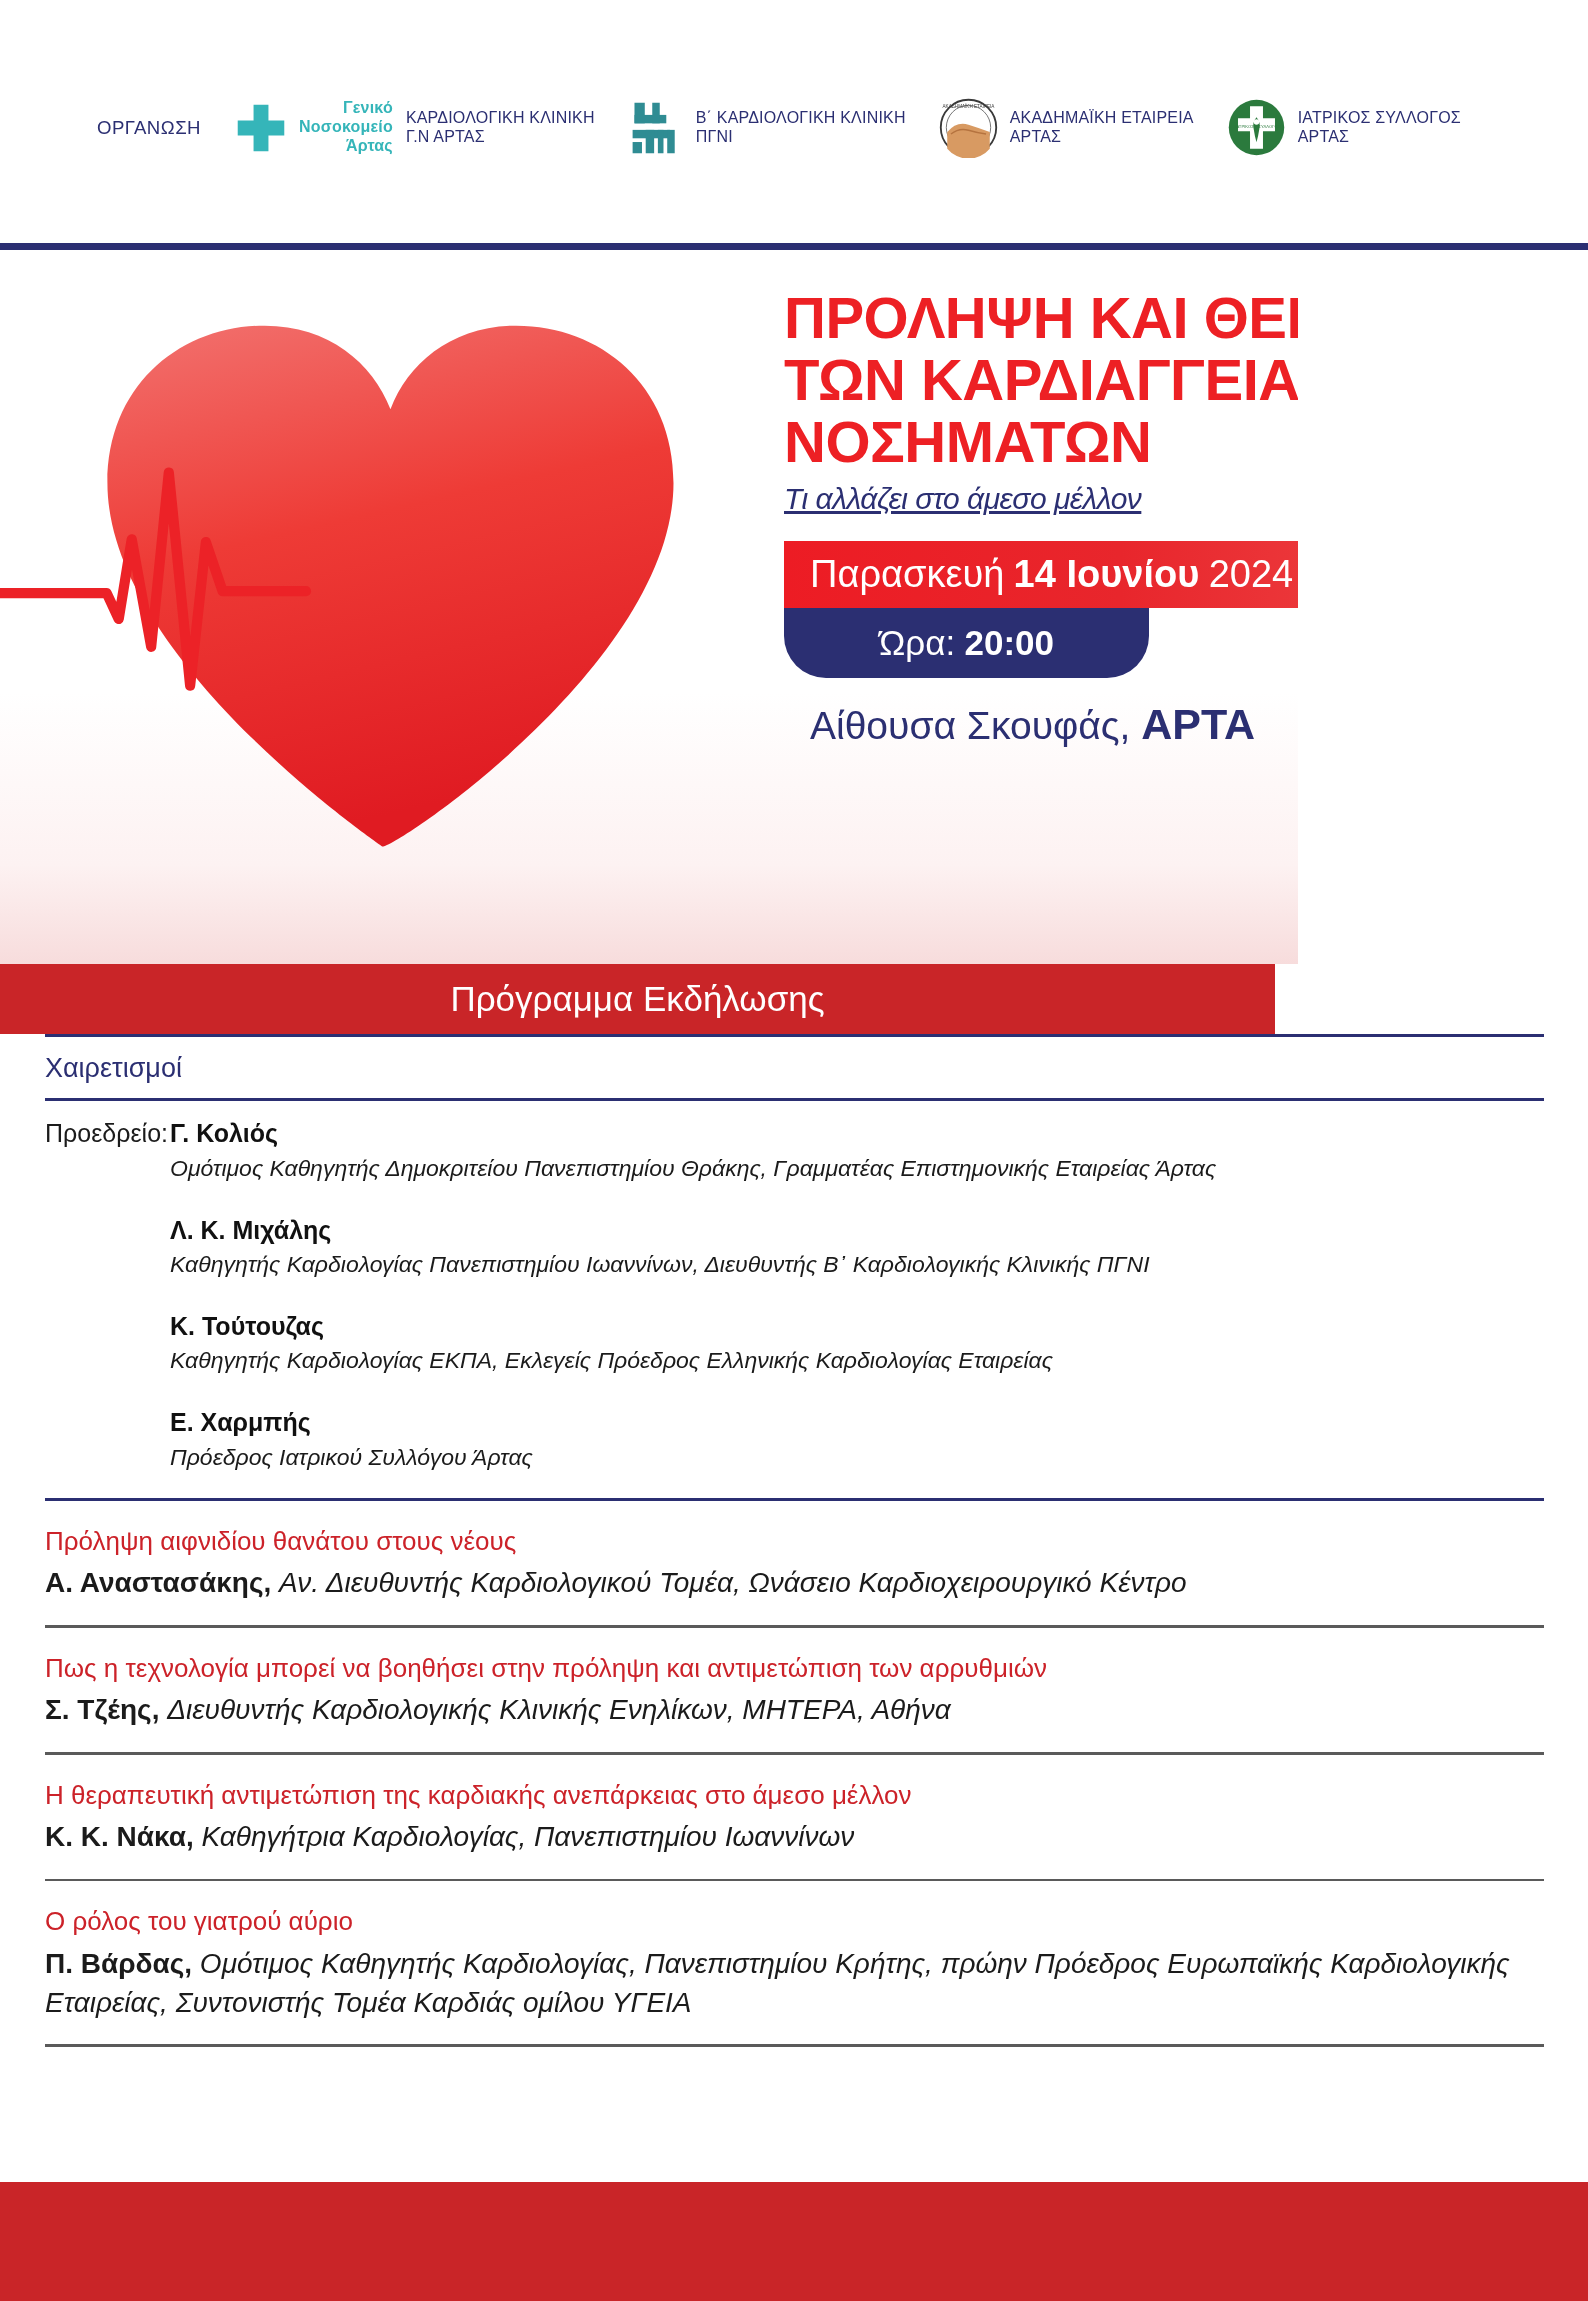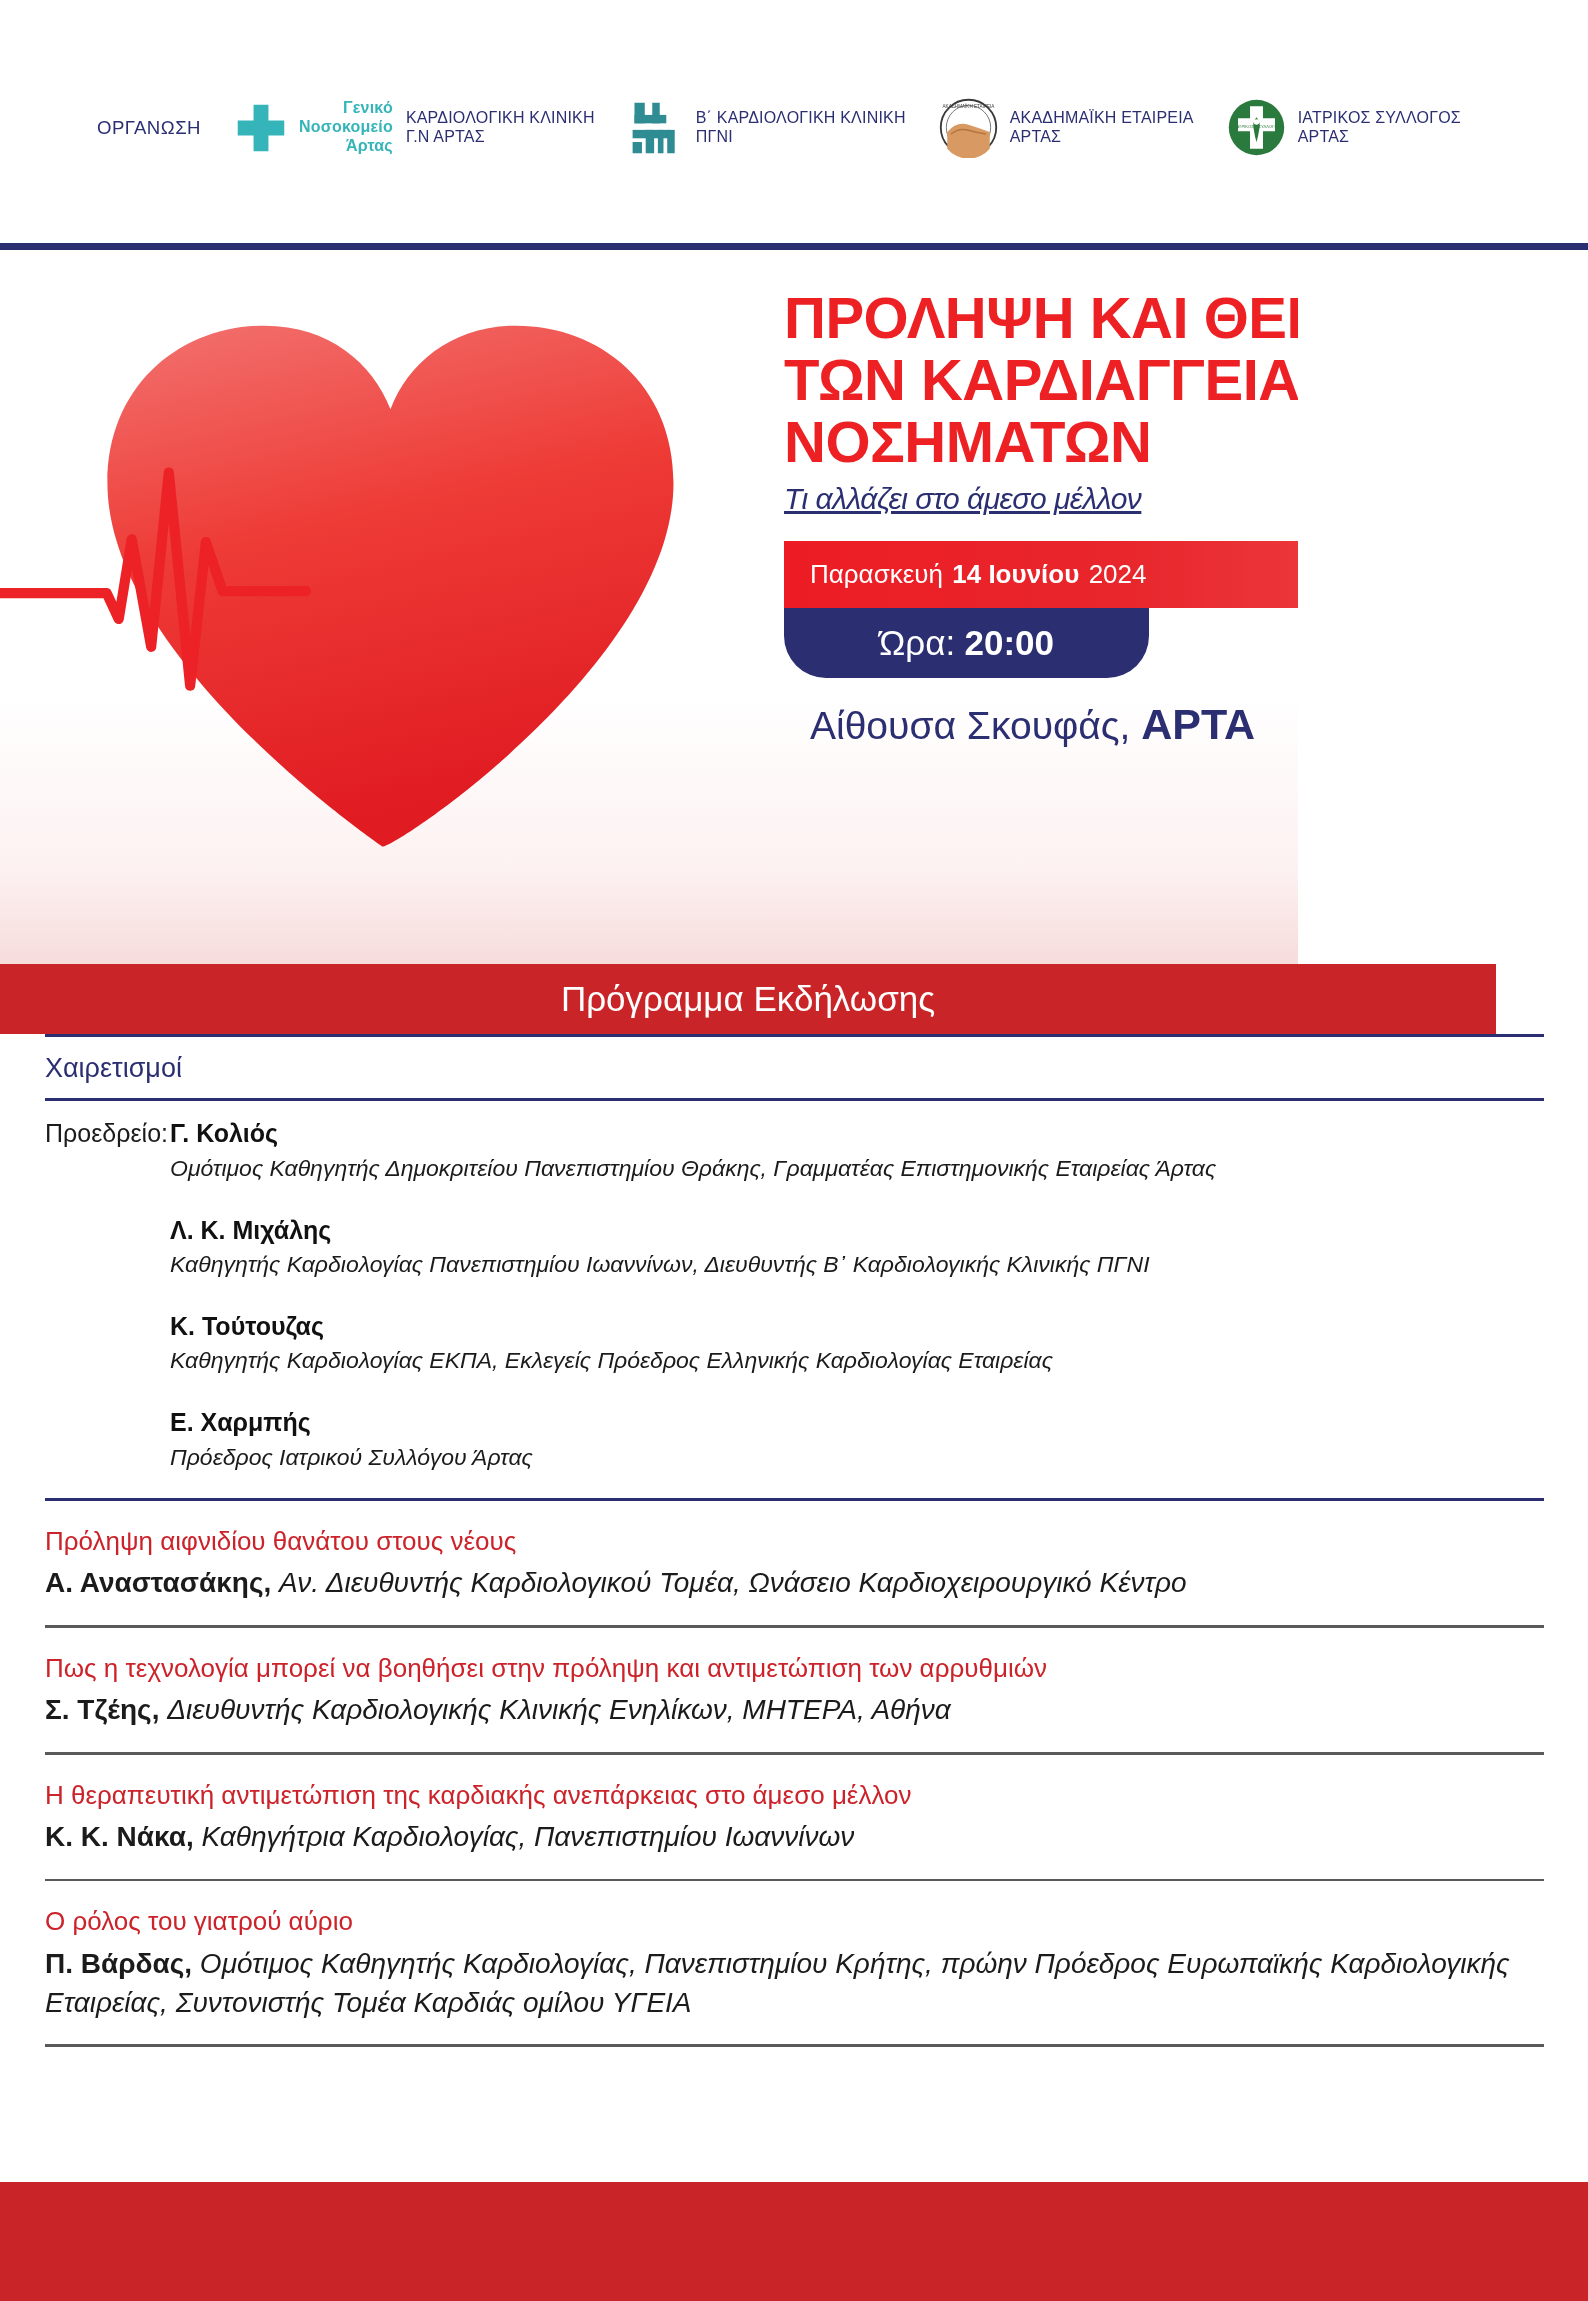--- a/index.html
+++ b/index.html
@@ -106,21 +106,21 @@
     text-decoration: underline;
   }
   .date-bar {
     margin-top: 26px;
     width: 749px;
     height: 67px;
     background: linear-gradient(90deg, #ed1c24 0%, #e8262c 45%, #f04a4a 100%);
     display: flex;
     align-items: center;
     color: #ffffff;
-    font-size: 26px;
+    font-size: 38px;
     padding-left: 26px;
     box-sizing: border-box;
     white-space: nowrap;
   }
   .date-bar b { font-weight: bold; margin: 0 9.3px; }
   .time-bar {
     width: 365px;
     height: 70px;
     background: #2b2f72;
     border-radius: 0 0 42px 42px;
@@ -138,21 +138,21 @@
     color: #2b2f72;
     padding-left: 26px;
     white-space: nowrap;
   }
   .venue b { font-weight: bold; font-size: 43px; }
 
   
   .program-banner {
     position: absolute;
     top: 964px; left: 0;
-    width: 1496px; height: 70px;
+    width: 1275px; height: 70px;
     background: #c92528;
     display: flex;
     align-items: center;
     justify-content: center;
     color: #ffffff;
     font-size: 35px;
   }
 
   
   .program {

